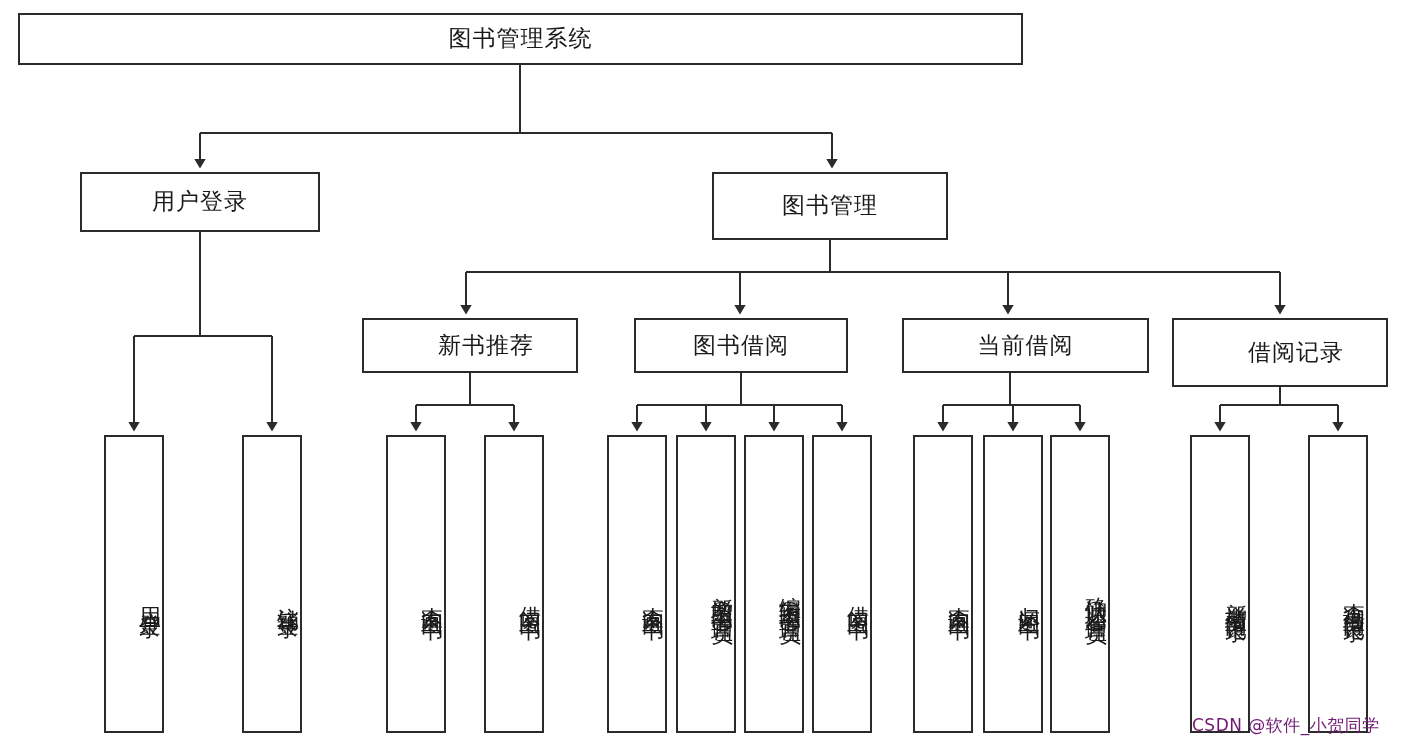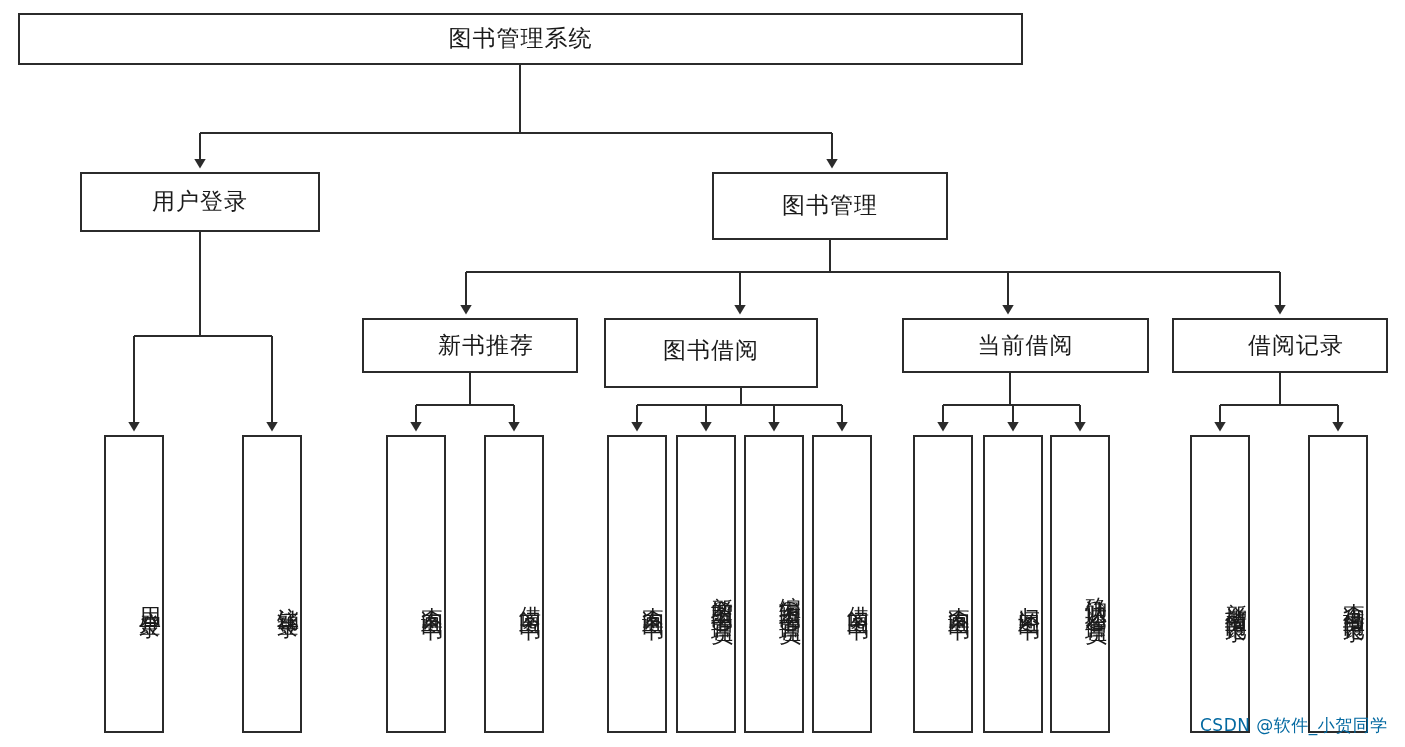--- a/index.html
+++ b/index.html
@@ -56,24 +56,23 @@
   }
   .node.vert .vtext {
     writing-mode: vertical-rl;
     text-orientation: upright;
     display: block;
     white-space: nowrap;
   }
   .watermark {
     position: absolute;
     font-size: 17px;
-    color: #0369a1;
+    color: #701a75;
     white-space: nowrap;
     letter-spacing: 0.5px;
-    padding-left: 8px;
   }
 </style>
 </head>
 <body>
 
 <div id="canvas">
 
   <svg id="wires" viewBox="0 0 1405 747" xmlns="http://www.w3.org/2000/svg">
     <defs>
       <marker id="arrow" markerWidth="10" markerHeight="12" refX="1.5" refY="6" orient="auto" markerUnits="userSpaceOnUse">
@@ -131,27 +130,27 @@
   <div class="node horiz" style="left: 80px; top: 172px; width: 240px; height: 60px;">
     <span>用户登录</span>
   </div>
   <div class="node horiz" style="left: 712px; top: 172px; width: 236px; height: 68px;">
     <span>图书管理</span>
   </div>
 
   <div class="node horiz" style="left: 362px; top: 318px; width: 216px; height: 55px; padding-left: 32px;">
     <span>新书推荐</span>
   </div>
-  <div class="node horiz" style="left: 604px; top: 318px; width: 214px; height: 70px; font-family: Liberation Mono, monospace;">
+  <div class="node horiz" style="left: 634px; top: 318px; width: 214px; height: 55px;">
     <span>图书借阅</span>
   </div>
   <div class="node horiz" style="left: 902px; top: 318px; width: 247px; height: 55px;">
     <span>当前借阅</span>
   </div>
-  <div class="node horiz" style="left: 1172px; top: 318px; width: 216px; height: 55px; padding-left: 32px;">
+  <div class="node horiz" style="left: 1172px; top: 318px; width: 216px; height: 69px; padding-left: 32px;">
     <span>借阅记录</span>
   </div>
 
   <div class="node vert" style="left: 104px; top: 435px; width: 60px; height: 298px;">
     <span class="vtext">用户登录</span>
   </div>
   <div class="node vert" style="left: 242px; top: 435px; width: 60px; height: 298px;">
     <span class="vtext">注销登录</span>
   </div>
   <div class="node vert" style="left: 386px; top: 435px; width: 60px; height: 298px;">

